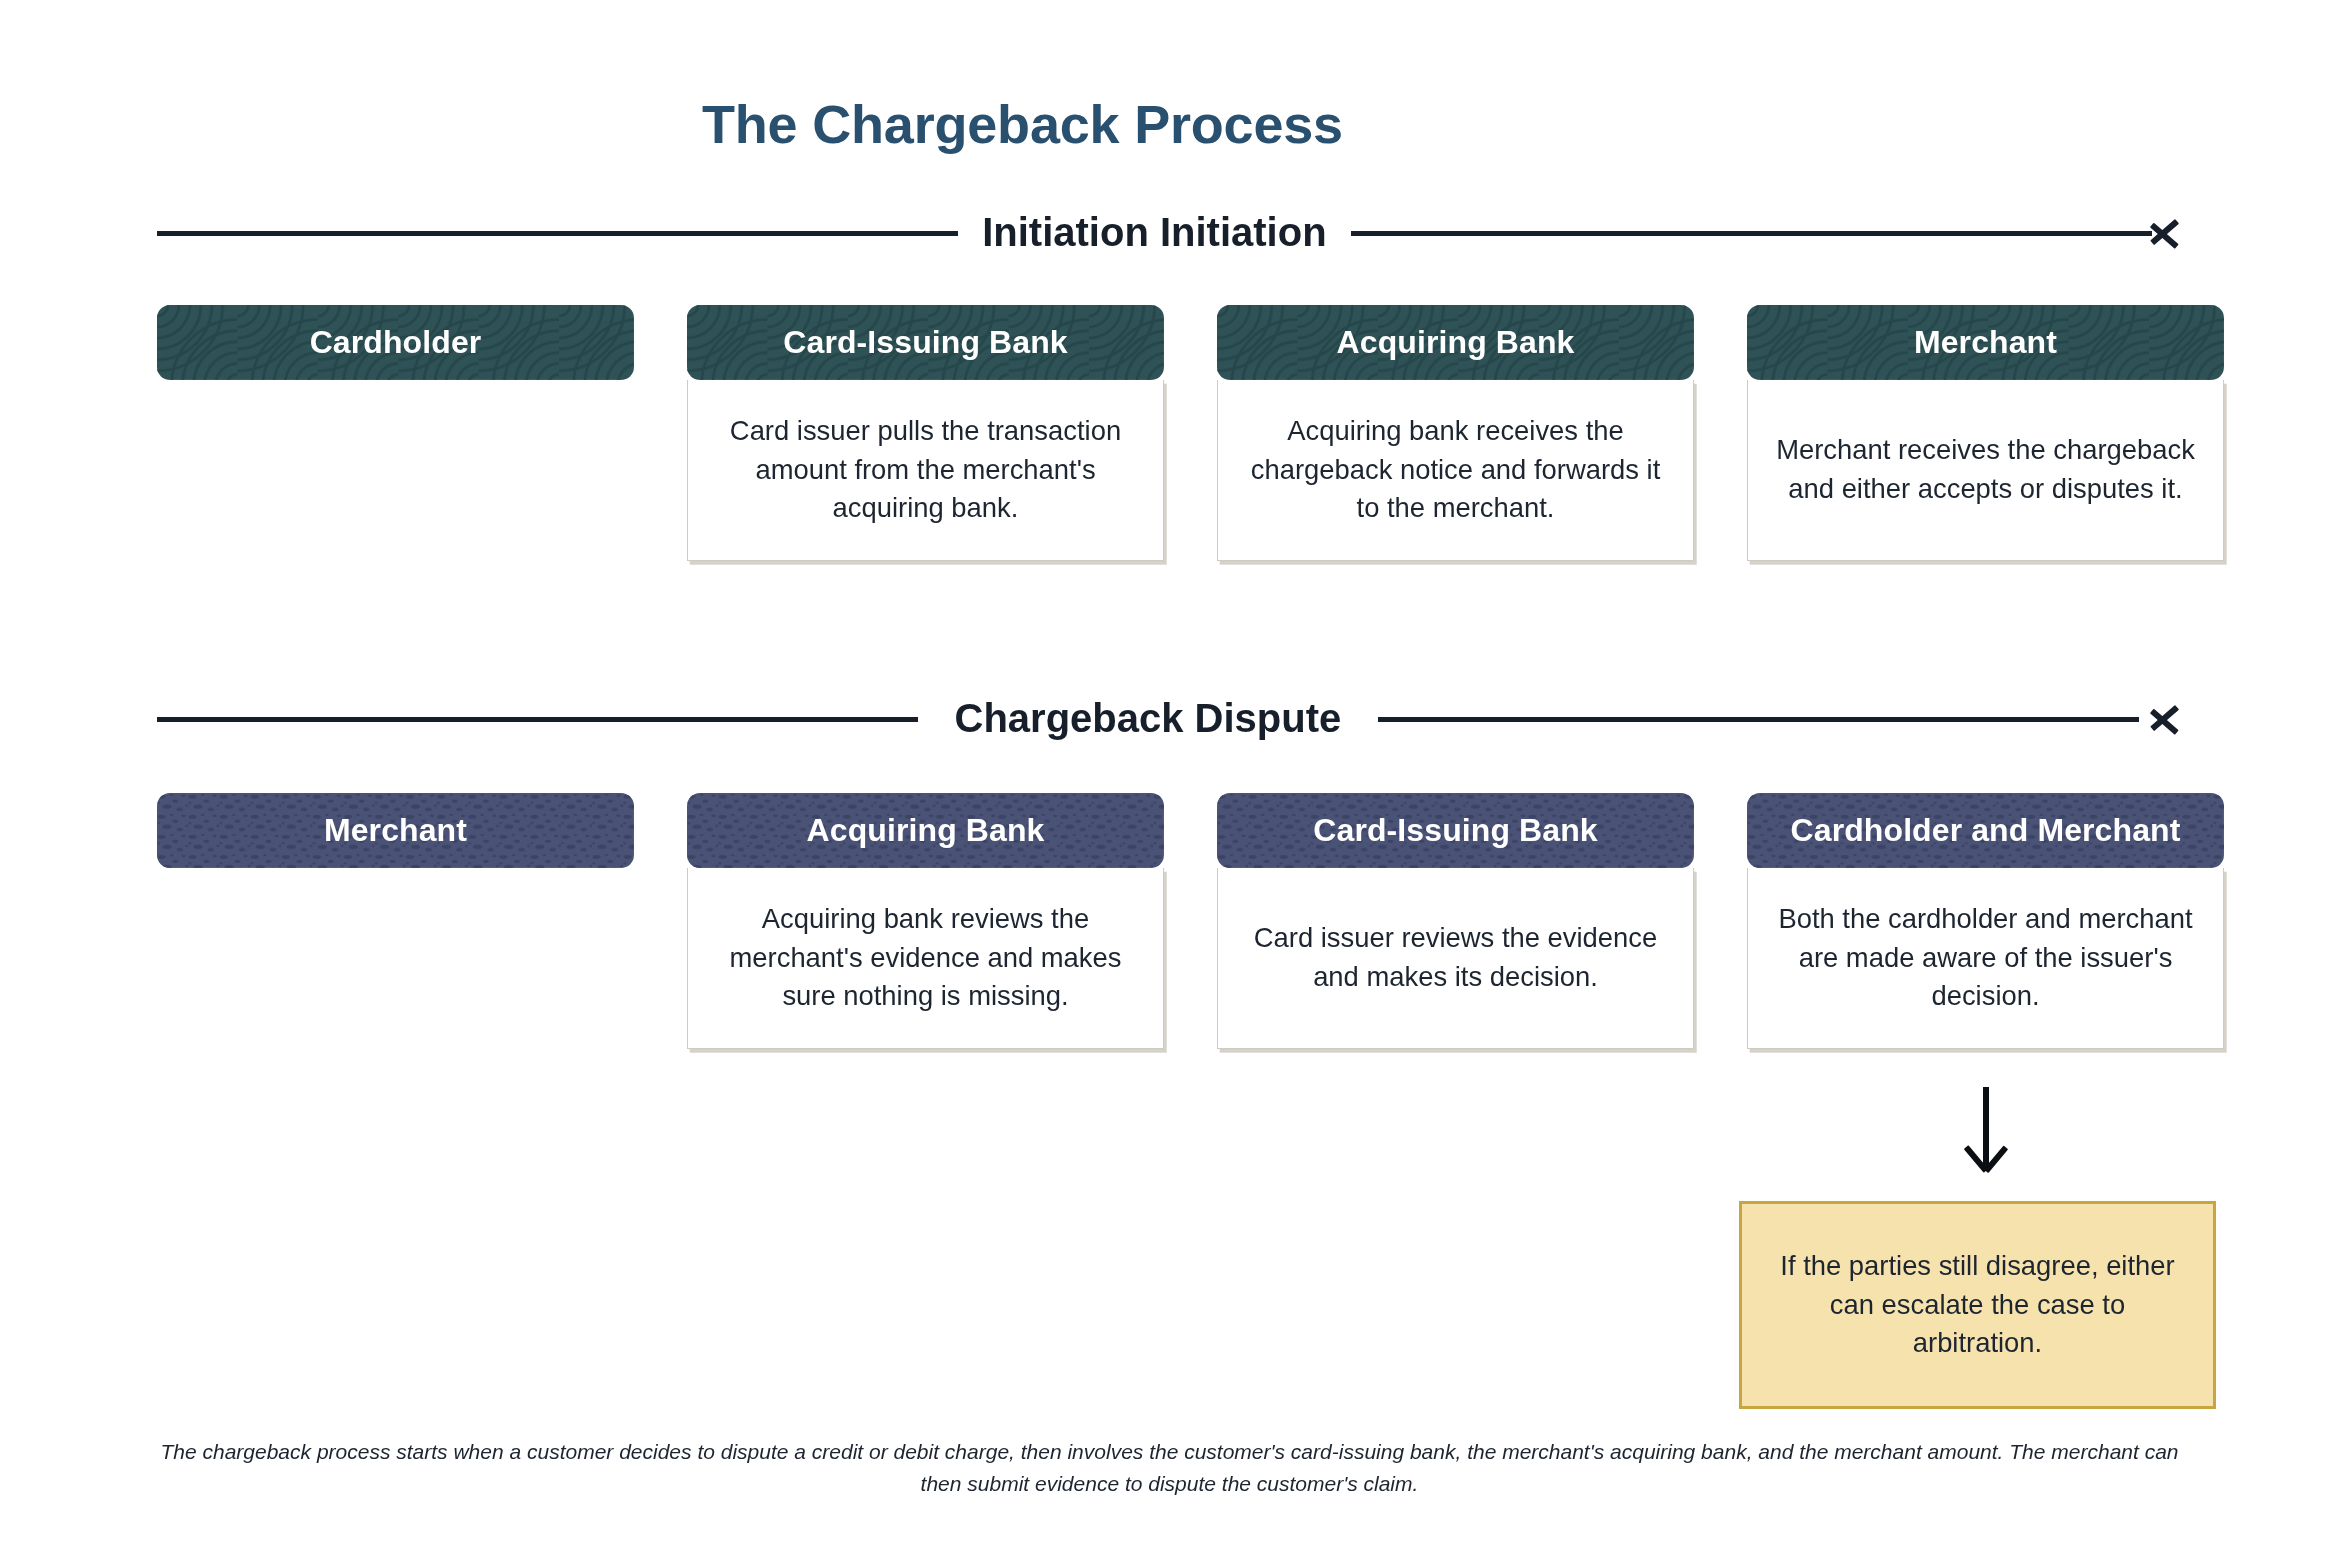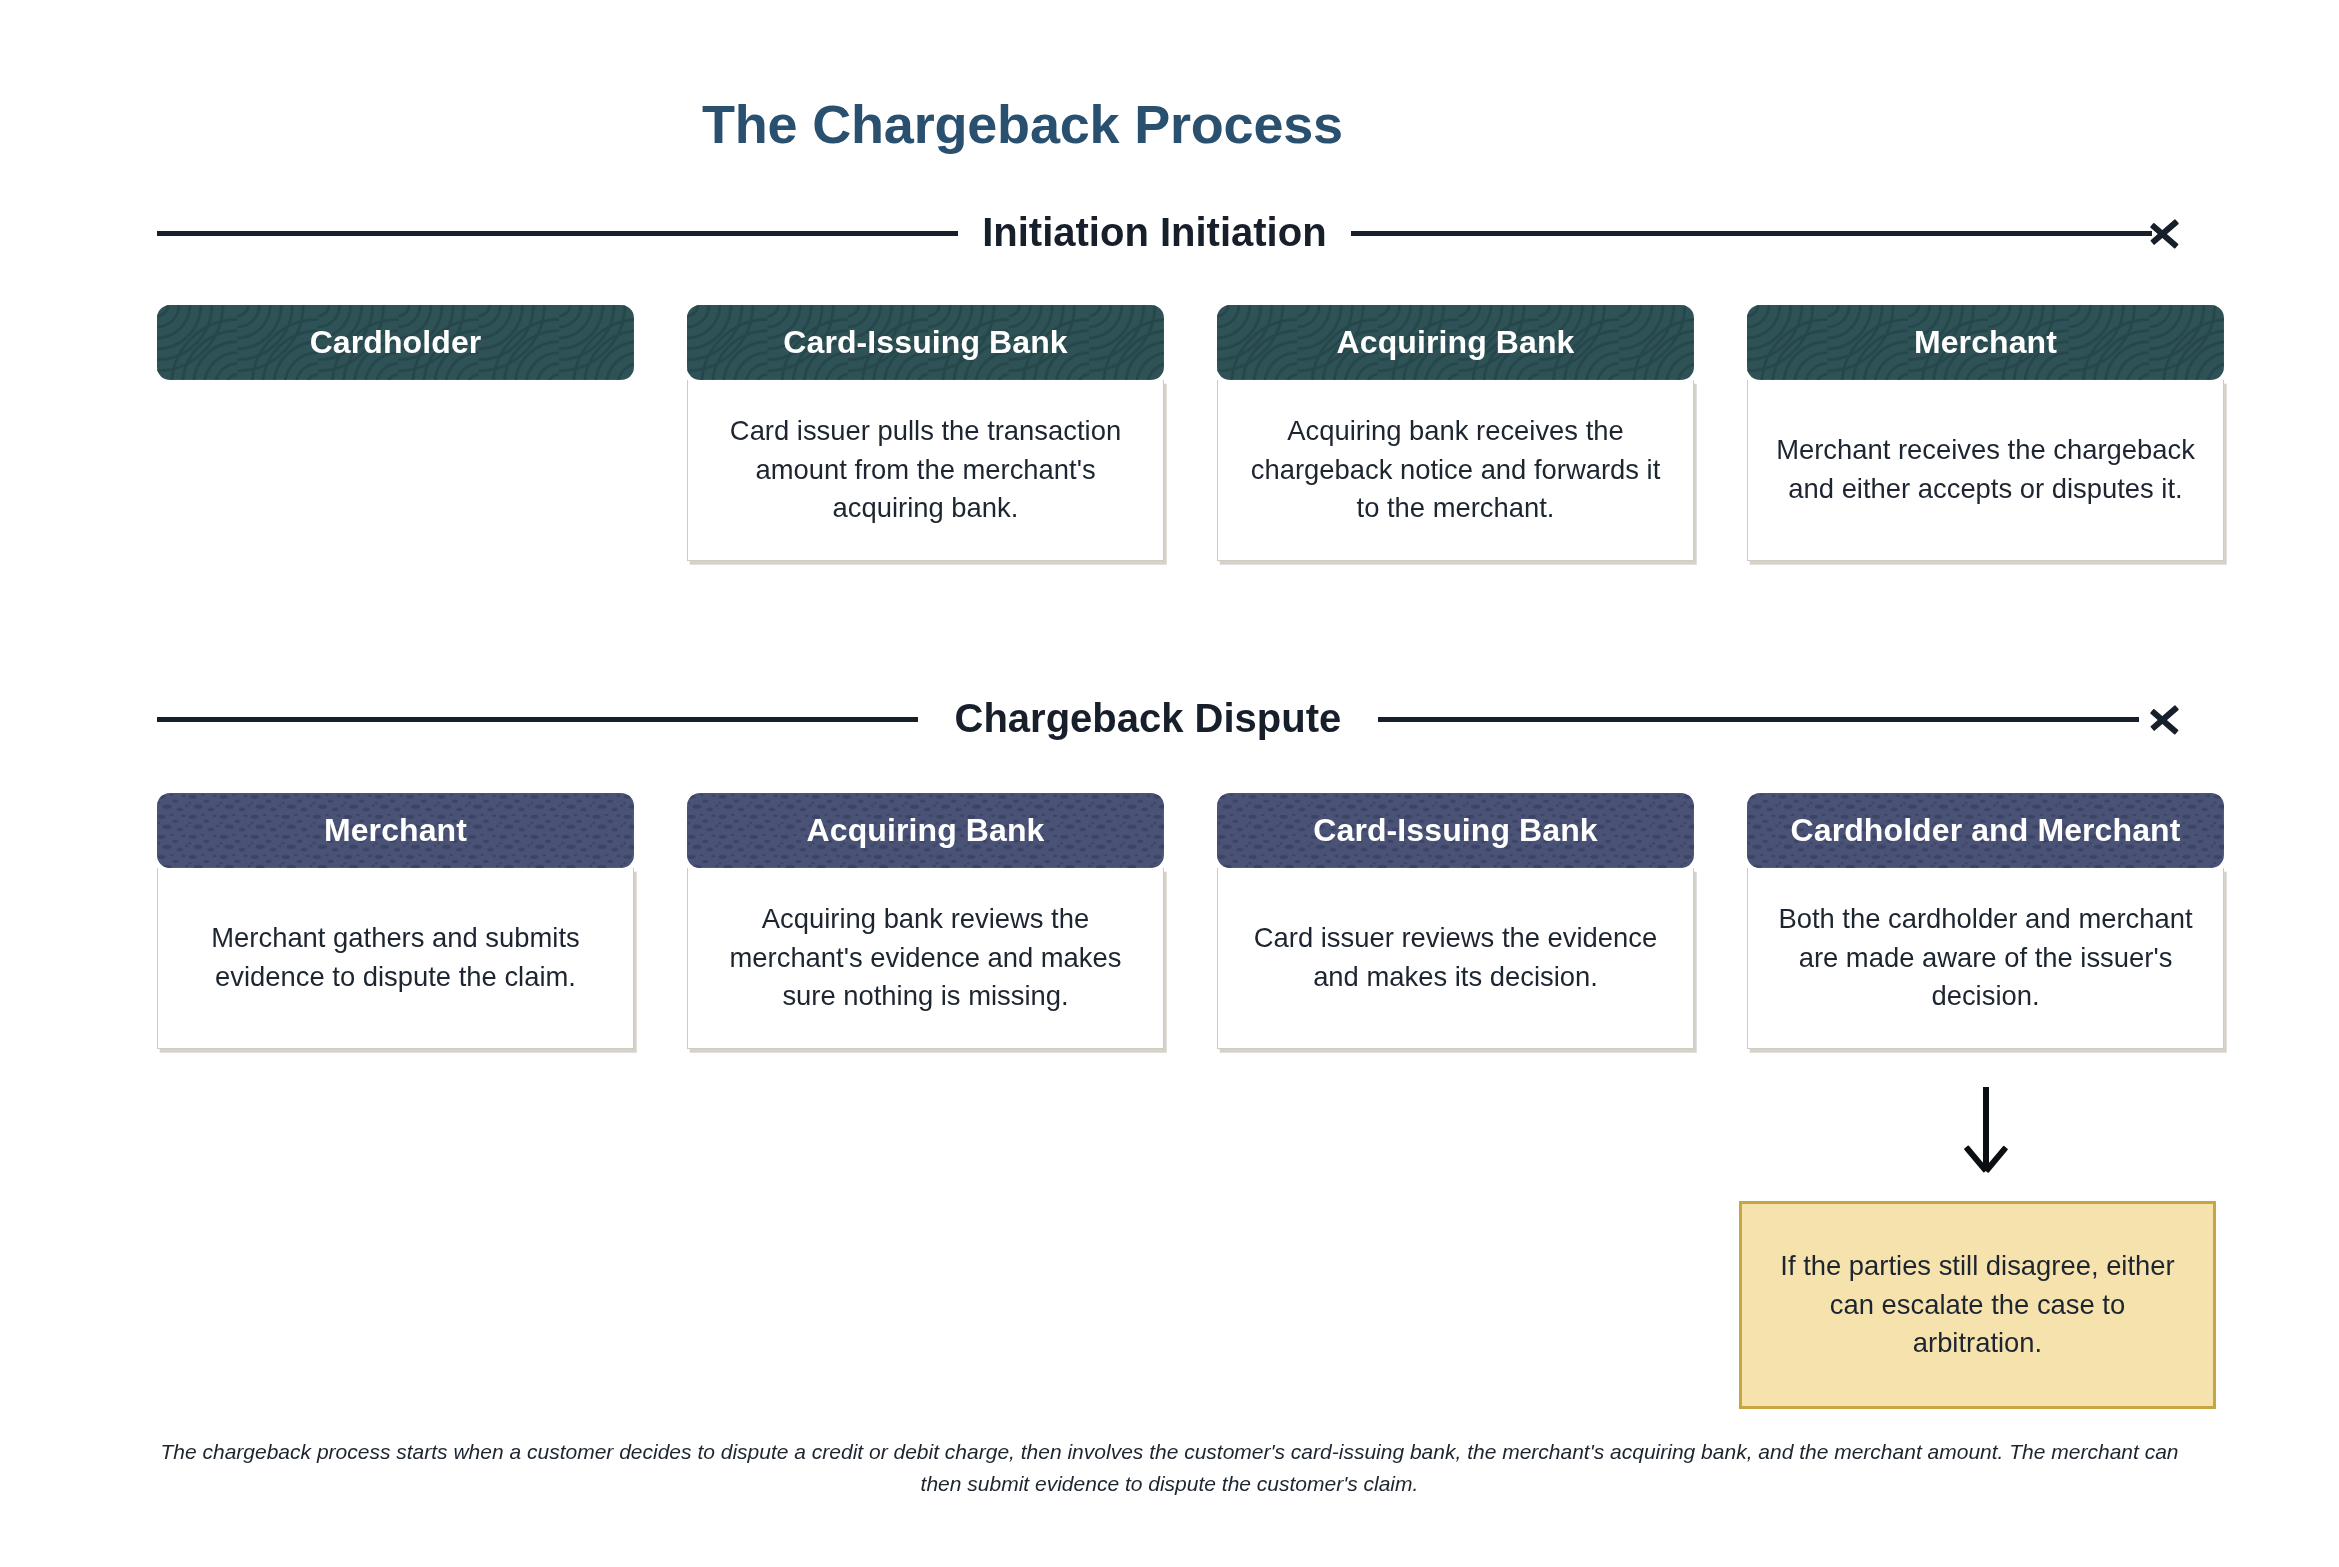--- a/index.html
+++ b/index.html
@@ -273,23 +273,20 @@
             <ellipse cx="2" cy="11" rx="1.8" ry="1.2"></ellipse>
             <ellipse cx="33" cy="14" rx="2" ry="1.3"></ellipse>
             <ellipse cx="16" cy="2" rx="2" ry="1.2"></ellipse>
           </g>
         </pattern>
       </defs>
       <rect width="522" height="82" fill="url(#dotP1)"></rect>
     </svg>
     <span class="hdr-text">Merchant</span>
   </div>
-  <div class="card-body">
-    <p>Merchant gathers and submits evidence to dispute the claim.</p>
-  </div>
 </div>
 
 <div class="card" style="left:687px; top:793px;">
   <div class="card-header">
     <svg class="hdr-tex" viewBox="0 0 522 82" preserveAspectRatio="none">
       <rect width="522" height="82" fill="#4a5376"></rect>
       <rect width="522" height="82" fill="url(#dotP1)"></rect>
     </svg>
     <span class="hdr-text">Acquiring Bank</span>
   </div>

